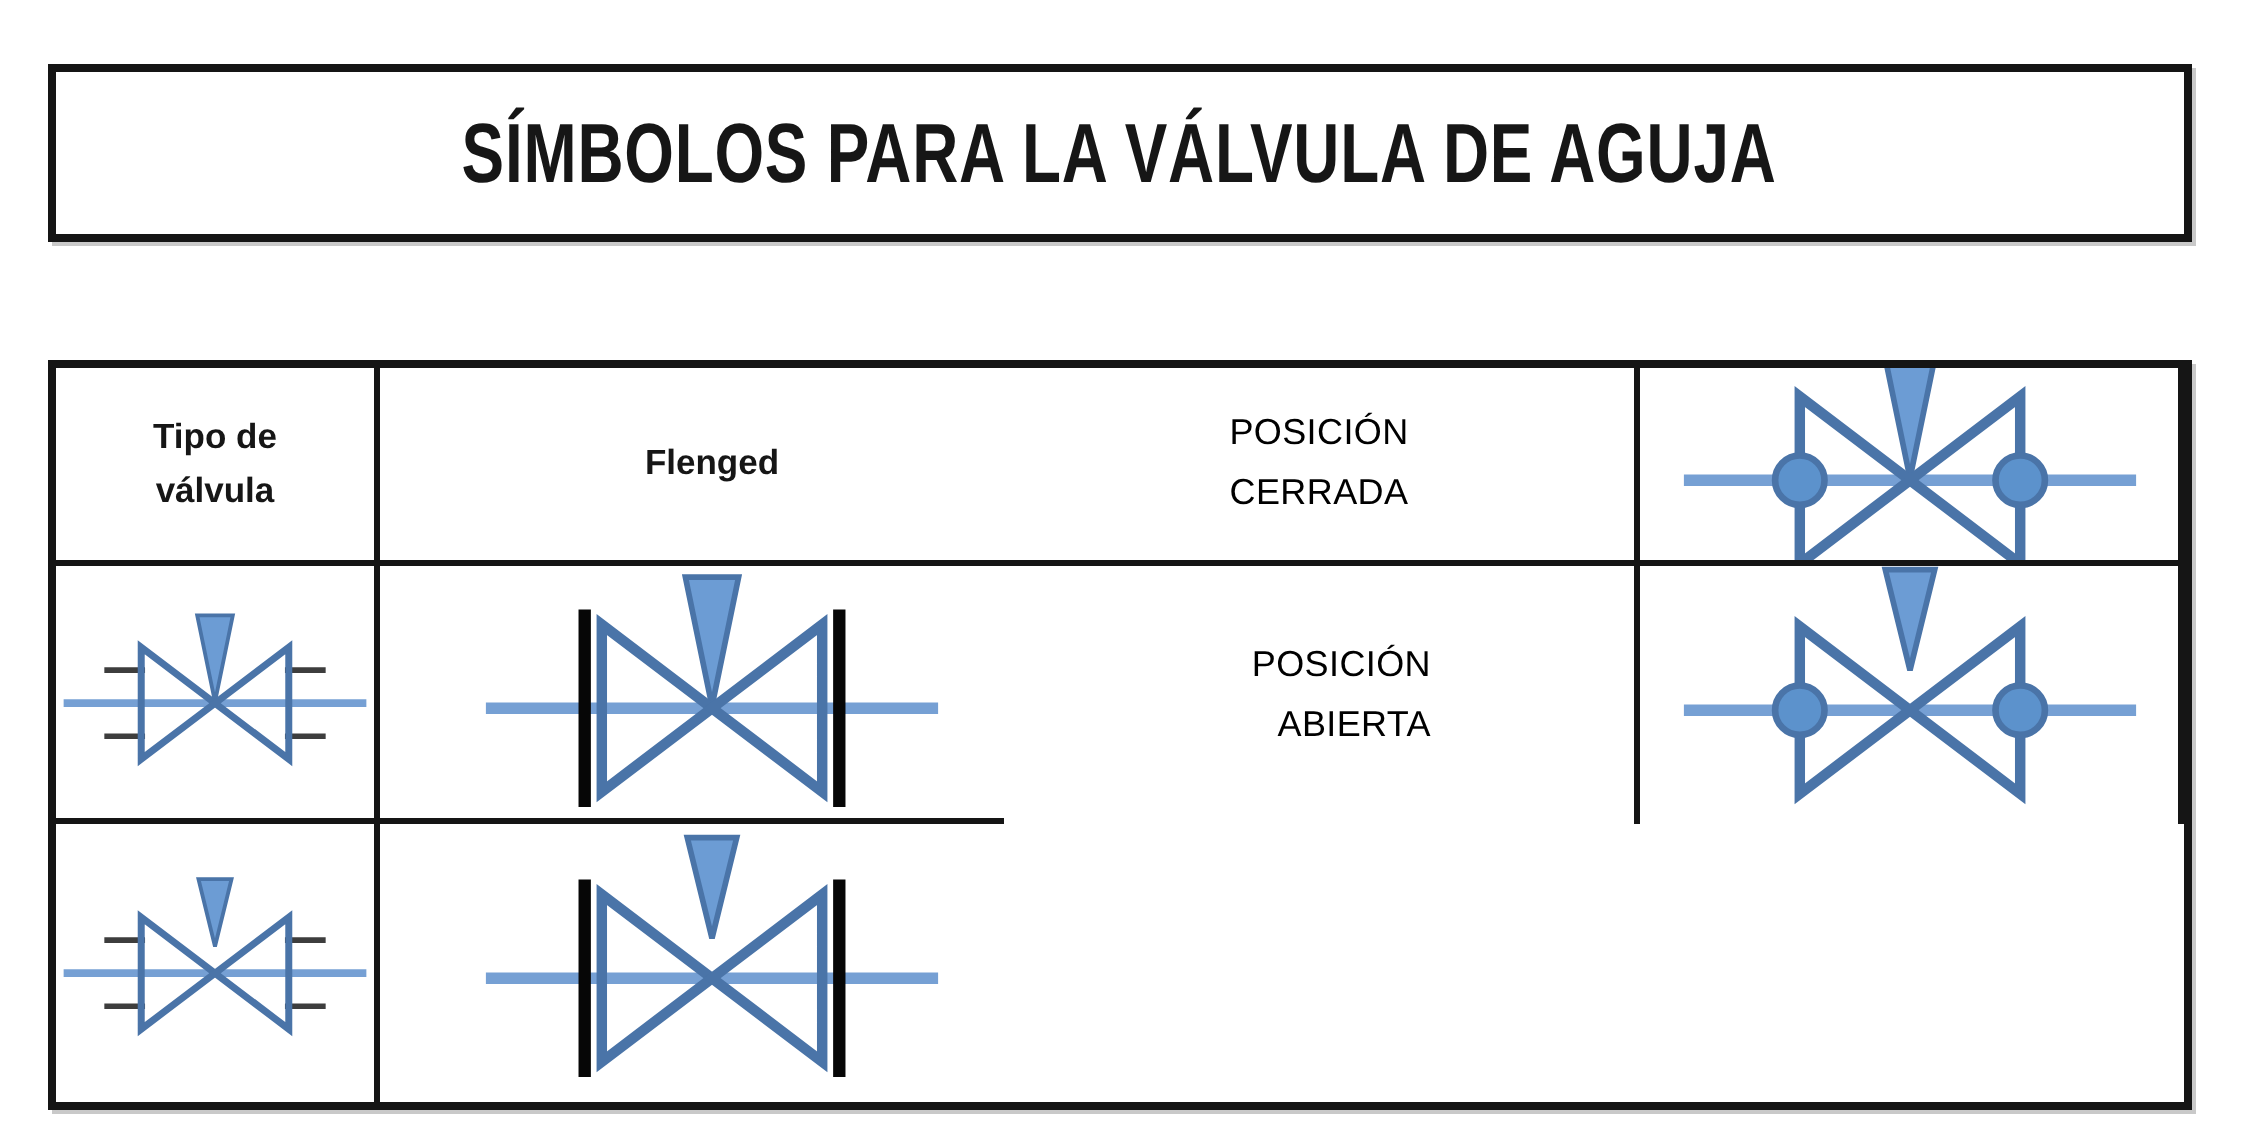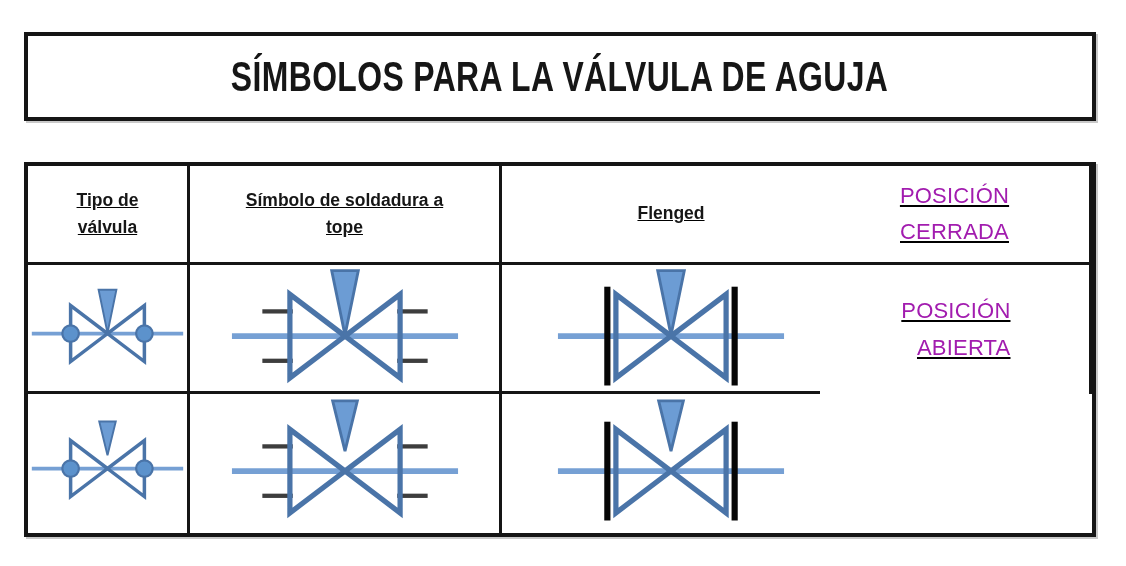--- a/index.html
+++ b/index.html
@@ -15,65 +15,61 @@
     background:#ffffff;
   }
   .title-box h1{
     margin:0;font-size:42px;font-weight:bold;color:#161616;
     letter-spacing:0.5px;white-space:nowrap;
     transform:scaleX(0.76);transform-origin:center;
   }
 
   
   .valve-table{
-    position:absolute;left:24px;top:162px;width:1072px;height:375px;
+    position:absolute;left:24px;top:180px;width:1072px;height:375px;
     box-sizing:border-box;border:4px solid #151515;
     box-shadow:2px 2px 0 #c9c9c9;
     display:grid;
     grid-template-columns:162px 312px 318px 1fr;
     grid-template-rows:99px 129px 1fr;
     background:#ffffff;
-    text-decoration:underline;
   }
   .cell{
     display:flex;align-items:center;justify-content:center;
     text-align:center;box-sizing:border-box;
     border-right:3px solid #151515;border-bottom:3px solid #151515;
     overflow:hidden;
   }
   .cell.last-col{border-right:none;padding-left:20px;}
   .cell.last-row{border-bottom:none;text-align:right;}
 
   .head{font-weight:bold;font-size:17.5px;color:#161616;line-height:1.55;}
   .head span{display:block;margin:0 auto;}
   .wrap-a span{max-width:100px;}
   .wrap-b span{max-width:215px;}
   .wrap-c span{max-width:235px;}
 
-  .rowlabel{font-size:22px;color:#a21caf;line-height:1.65;letter-spacing:0.2px;}
+  .rowlabel{font-size:18px;color:#000000;line-height:1.65;letter-spacing:0.2px;}
   .rowlabel span{display:block;margin:0 auto;max-width:112px;}
 
   .symcell svg{display:block;}
 </style>
 </head>
 <body>
 
 <div class="page">
 
   <div class="title-box">
     <h1>SÍMBOLOS PARA LA VÁLVULA DE AGUJA</h1>
   </div>
 
   <div class="valve-table">
 
     <div class="cell head wrap-a">
       <span>Tipo de válvula</span>
-    </div>
-    <div class="cell head wrap-b">
-      <span>Símbolo de soldadura a tope</span>
     </div>
     <div class="cell head last-col">
       <span>Flenged</span>
     </div>
 
     <div class="cell rowlabel">
       <span>POSICIÓN CERRADA</span>
     </div>
     <div class="cell symcell">
         <svg viewBox="0 0 250 140" width="238" height="133" xmlns="http://www.w3.org/2000/svg">

